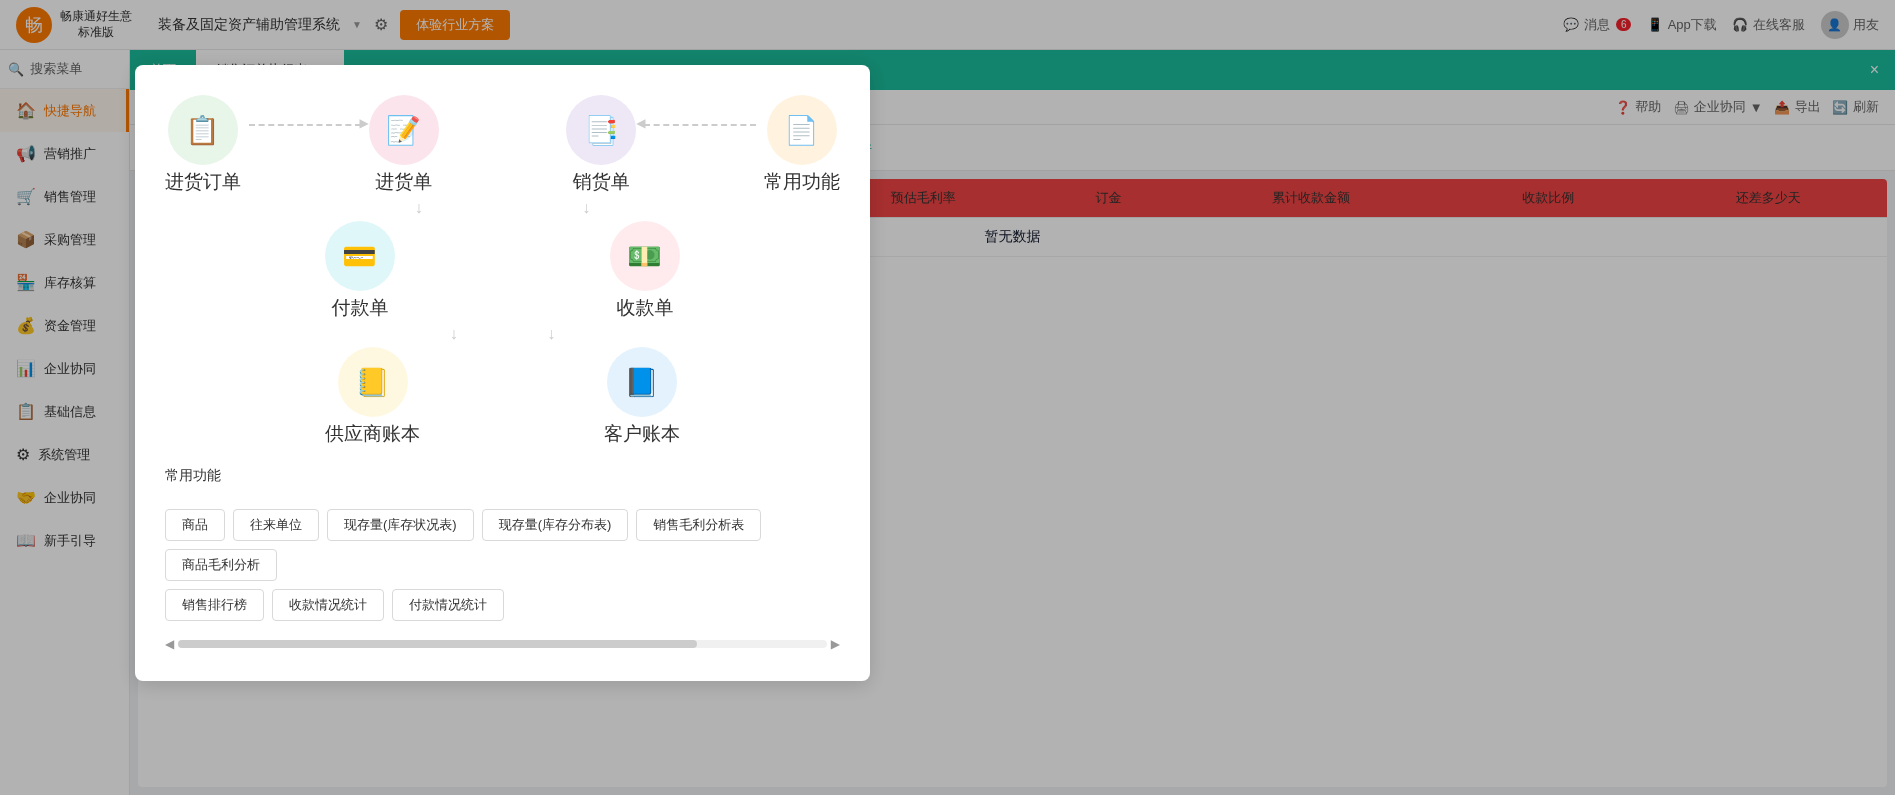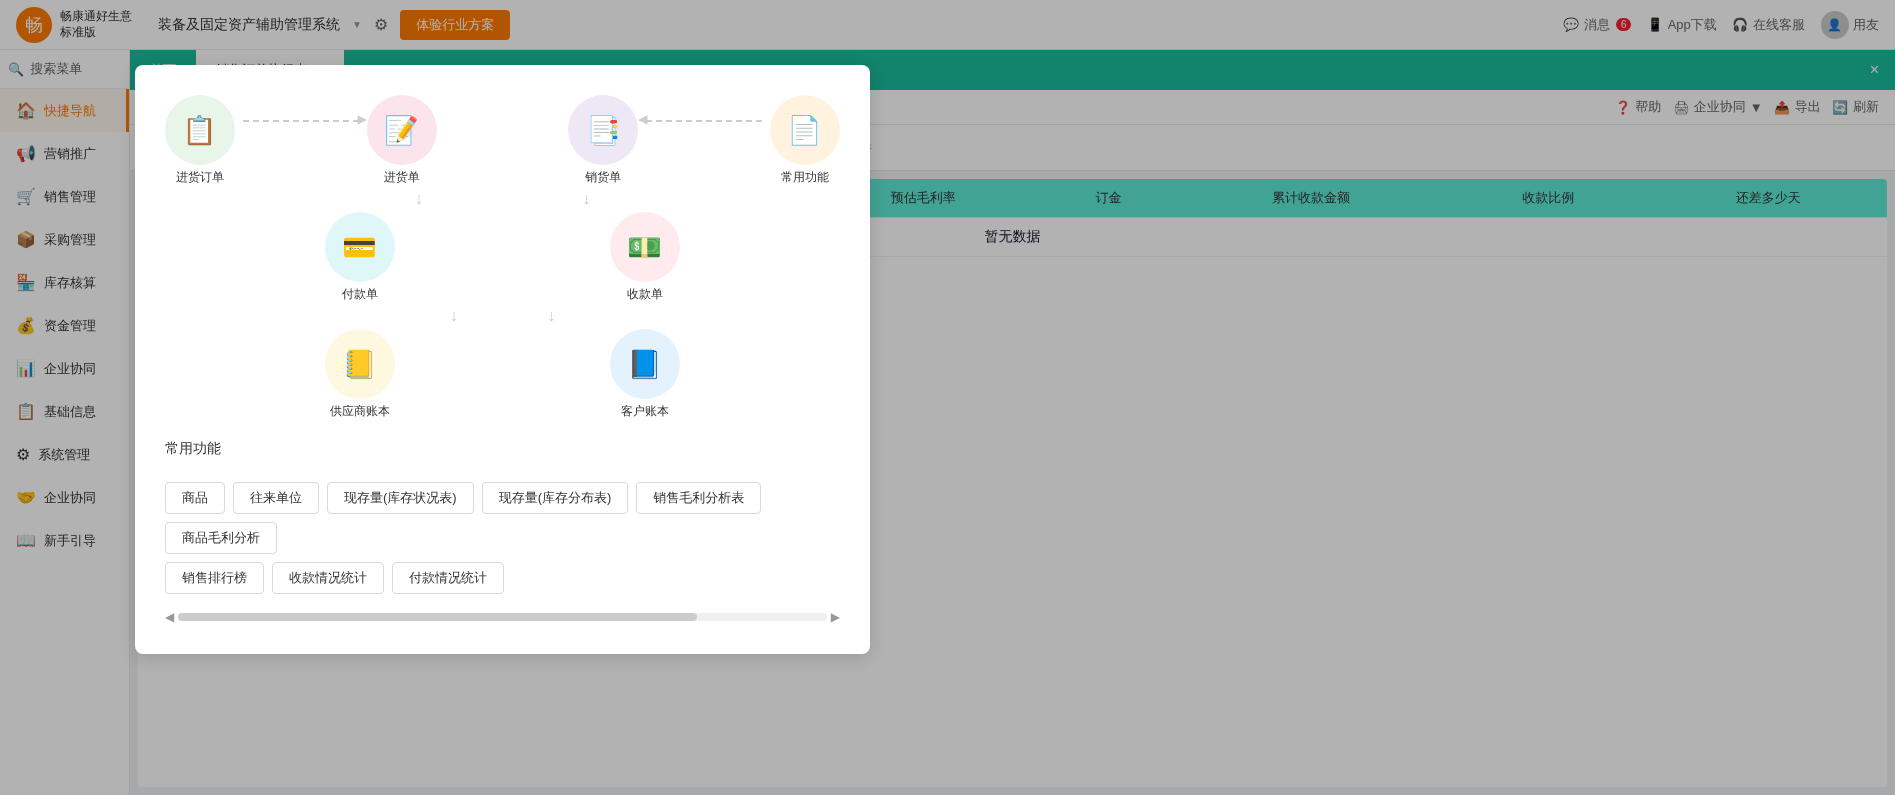--- a/index.html
+++ b/index.html
@@ -8,21 +8,21 @@
     
     .app-wrapper { display: flex; flex-direction: column; height: 795px; width: 1895px; }
     .top-bar { display: flex; align-items: center; height: 50px; background: #fff; border-bottom: 1px solid #e8e8e8; padding: 0 16px; gap: 12px; }
     .main-area { display: flex; flex: 1; overflow: hidden; }
     .sidebar { width: 130px; background: #fff; border-right: 1px solid #e8e8e8; flex-shrink: 0; }
     .content-area { flex: 1; display: flex; flex-direction: column; background: #f0f2f5; position: relative; }
 
     
     .logo-area { display: flex; align-items: center; gap: 8px; width: 130px; flex-shrink: 0; }
     .logo-icon { width: 36px; height: 36px; background: #ff7a00; border-radius: 50%; display: flex; align-items: center; justify-content: center; color: white; font-size: 18px; }
-    .logo-text { font-size: 12px; color: #333; line-height: 1.3; }
+    .logo-text { font-size: 12px; color: #333; line-height: 1.3; text-align: center; }
     .system-title { font-size: 14px; color: #333; font-weight: 500; }
     .top-bar-actions { margin-left: auto; display: flex; align-items: center; gap: 16px; }
     .top-btn { background: #ff7a00; color: white; border: none; padding: 6px 16px; border-radius: 4px; cursor: pointer; font-size: 13px; }
     .top-action { display: flex; align-items: center; gap: 4px; color: #666; font-size: 13px; cursor: pointer; }
     .badge { background: #f5222d; color: white; border-radius: 10px; font-size: 10px; padding: 1px 5px; margin-left: 2px; }
     .dropdown-arrow { color: #999; font-size: 10px; }
     .gear-icon { font-size: 16px; color: #666; cursor: pointer; }
     .user-avatar { width: 28px; height: 28px; background: #ccc; border-radius: 50%; display: flex; align-items: center; justify-content: center; font-size: 12px; color: #fff; }
 
     
@@ -49,37 +49,37 @@
     .filter-bar { display: flex; align-items: center; padding: 8px 16px; background: #fff; border-bottom: 1px solid #e8e8e8; gap: 12px; flex-wrap: wrap; }
     .filter-item { display: flex; align-items: center; gap: 6px; }
     .filter-label { color: #666; font-size: 13px; white-space: nowrap; }
     .filter-input { border: 1px solid #d9d9d9; border-radius: 4px; padding: 4px 8px; font-size: 13px; color: #bbb; width: 140px; }
     .filter-select { border: 1px solid #d9d9d9; border-radius: 4px; padding: 4px 8px; font-size: 13px; width: 120px; background: #fff; }
     .more-conditions { color: #1bbc9b; font-size: 13px; cursor: pointer; }
 
     
     .table-container { flex: 1; background: #fff; margin: 8px; border-radius: 4px; overflow: auto; }
     .table { width: 100%; border-collapse: collapse; font-size: 13px; }
-    .table th { background: #5eead4; border-bottom: 1px solid #e8e8e8; padding: 10px 12px; text-align: center; color: #333; font-weight: 500; white-space: nowrap; }
+    .table th { background: #ef4444; border-bottom: 1px solid #e8e8e8; padding: 10px 12px; text-align: center; color: #333; font-weight: 500; white-space: nowrap; }
     .table td { border-bottom: 1px solid #f0f0f0; padding: 10px 12px; text-align: center; color: #0f172a; }
     .no-data { text-align: center; padding: 60px; color: #999; font-size: 14px; }
 
     
     .overlay { position: fixed; top: 0; left: 0; width: 100%; height: 100%; background: rgba(0,0,0,0.3); z-index: 100; }
     .modal { position: fixed; top: 65px; left: 135px; width: 735px; background: #fff; border-radius: 8px; z-index: 101; padding: 30px; box-shadow: 0 4px 20px rgba(0,0,0,0.15); }
     .flow-circle { width: 70px; height: 70px; border-radius: 50%; display: flex; align-items: center; justify-content: center; font-size: 28px; }
     .flow-circle.green { background: #e8f5e9; color: #4caf50; }
     .flow-circle.pink { background: #fce4ec; color: #e91e63; }
     .flow-circle.purple { background: #ede7f6; color: #9c27b0; }
     .flow-circle.orange { background: #fff3e0; color: #ff9800; }
     .flow-circle.teal { background: #e0f7fa; color: #00bcd4; }
     .flow-circle.red { background: #ffebee; color: #f44336; }
     .flow-circle.amber { background: #fff8e1; color: #ffc107; }
     .flow-circle.blue { background: #e3f2fd; color: #2196f3; }
-    .flow-label { font-size: 12px; color: #333; }
+    .flow-label { font-size: 19px; color: #333; }
     .flow-col { display: flex; flex-direction: column; align-items: center; gap: 4px; }
     .dashed-arrow { border-top: 2px dashed #ccc; flex: 1; margin: 0 8px; margin-bottom: 20px; position: relative; }
     .dashed-arrow::after { content: '▶'; color: #ccc; position: absolute; right: -8px; top: -10px; font-size: 12px; }
     .dashed-arrow-rev { border-top: 2px dashed #ccc; flex: 1; margin: 0 8px; margin-bottom: 20px; position: relative; }
     .dashed-arrow-rev::before { content: '◀'; color: #ccc; position: absolute; left: -8px; top: -10px; font-size: 12px; }
 
     
     .common-func-title { font-size: 14px; color: #333; margin-bottom: 24px; font-weight: 500; }
     .func-btns { display: flex; flex-wrap: wrap; gap: 8px; }
     .func-btn { border: 1px solid #d9d9d9; border-radius: 4px; padding: 6px 16px; font-size: 13px; color: #333; background: #fff; cursor: pointer; }

